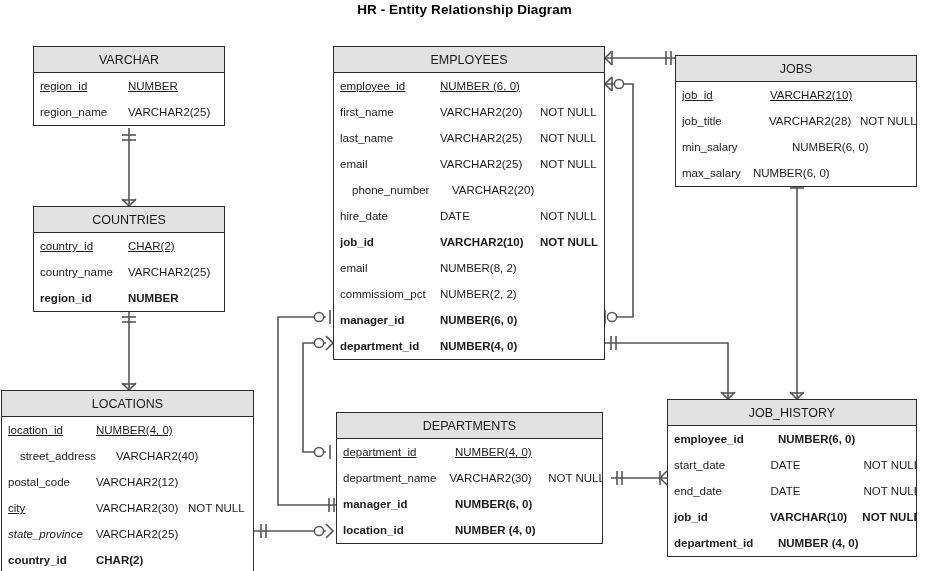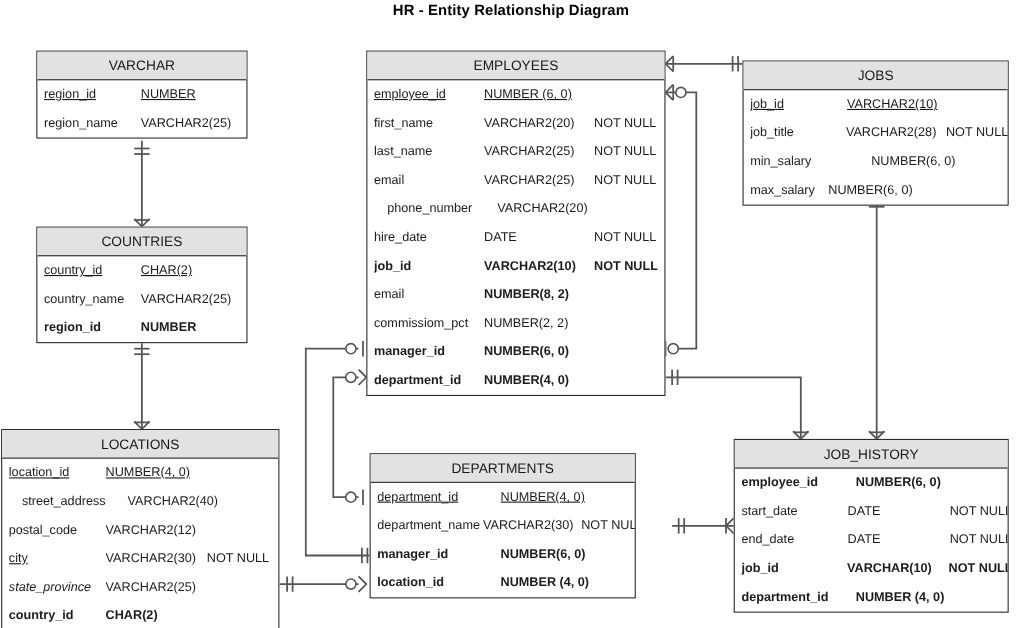--- a/index.html
+++ b/index.html
@@ -292,21 +292,21 @@
             <span class="attr-type" style="width: 100px;">DATE</span>
             <span class="attr-null">NOT NULL</span>
           </div>
           <div class="attr-row fk">
             <span class="attr-name" style="width: 100px;">job_id</span>
             <span class="attr-type" style="width: 100px;">VARCHAR2(10)</span>
             <span class="attr-null">NOT NULL</span>
           </div>
           <div class="attr-row">
             <span class="attr-name" style="width: 100px;">email</span>
-            <span class="attr-type" style="width: 100px; font-weight: bold;">NUMBER(8, 2)</span>
+            <span class="attr-type" style="width: 100px;">NUMBER(8, 2)</span>
             <span class="attr-null"></span>
           </div>
           <div class="attr-row">
             <span class="attr-name" style="width: 100px;">commissiom_pct</span>
             <span class="attr-type" style="width: 100px;">NUMBER(2, 2)</span>
             <span class="attr-null"></span>
           </div>
           <div class="attr-row fk">
             <span class="attr-name" style="width: 100px;">manager_id</span>
             <span class="attr-type" style="width: 100px;">NUMBER(6, 0)</span>
@@ -337,21 +337,21 @@
             <span class="attr-type" style="width: 92px;">NUMBER(6, 0)</span>
             <span class="attr-null"></span>
           </div>
           <div class="attr-row">
             <span class="attr-name" style="width: 71px;">max_salary</span>
             <span class="attr-type" style="width: 92px;">NUMBER(6, 0)</span>
             <span class="attr-null"></span>
           </div>
         </div>
       </div>
-      <div class="entity" style="left: 336px; top: 412px; width: 242px;">
+      <div class="entity" style="left: 336px; top: 412px; width: 267px;">
         <div class="entity-header">DEPARTMENTS</div>
         <div class="entity-body">
           <div class="attr-row pk">
             <span class="attr-name" style="width: 112px;">department_id</span>
             <span class="attr-type" style="width: 104px;">NUMBER(4, 0)</span>
             <span class="attr-null"></span>
           </div>
           <div class="attr-row">
             <span class="attr-name" style="width: 112px;">department_name</span>
             <span class="attr-type" style="width: 104px;">VARCHAR2(30)</span>

